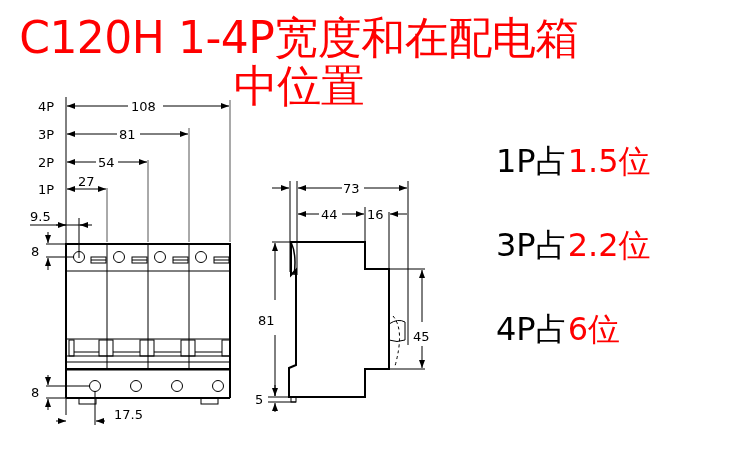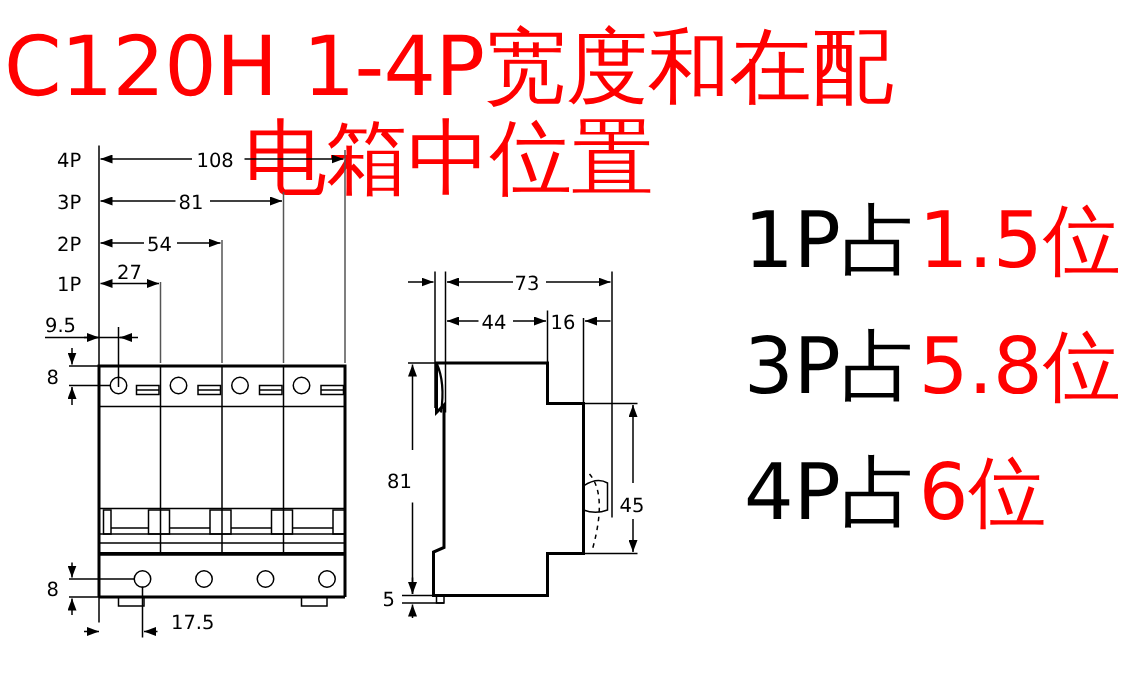--- a/index.html
+++ b/index.html
@@ -1,23 +1,23 @@
 <!DOCTYPE html>
 <html><head>
 <meta charset="utf-8">
 <style>
   html, body { margin: 0; padding: 0; background: #ffffff; }
   body { width: 750px; height: 455px; position: relative; overflow: hidden;
          font-family: "DejaVu Sans", sans-serif; }
   .title { position: absolute; left: 0; top: 14px; width: 598px; text-align: center;
-           font-size: 55px; color: #ff0000; line-height: 1.1; letter-spacing: -0.5px; }
+           font-size: 44px; color: #ff0000; line-height: 1.1; letter-spacing: -0.5px; }
   svg.diagram { position: absolute; left: 0; top: 0; }
   svg text { font-family: "DejaVu Sans", sans-serif; font-size: 13px; fill: #000; }
   .slots { position: absolute; left: 496px; top: 140px; }
-  .slot { font-size: 52px; line-height: 42px; height: 84px; color: #000; white-space: nowrap;
+  .slot { font-size: 32px; line-height: 42px; height: 84px; color: #000; white-space: nowrap;
           font-family: "DejaVu Sans", sans-serif; }
   .slot .red { color: #ff0000; }
 </style>
 </head>
 <body>
 
 <div class="title">C120H 1-4P宽度和在配电箱中位置</div>
 
 <svg class="diagram" width="750" height="455" viewBox="0 0 750 455">
   <defs>
@@ -178,18 +178,18 @@
     <text x="413" y="341">45</text>
     <text x="255" y="404">5</text>
   </g>
 </svg>
 
 <div class="slots">
   <div class="slot">
     <span>1P</span><span>占</span><span class="red">1.5</span><span class="red">位</span>
   </div>
   <div class="slot">
-    <span>3P</span><span>占</span><span class="red">5.8</span><span class="red">位</span>
+    <span>3P</span><span>占</span><span class="red">2.2</span><span class="red">位</span>
   </div>
   <div class="slot">
     <span>4P</span><span>占</span><span class="red">6</span><span class="red">位</span>
   </div>
 </div>
 
 </body></html>

